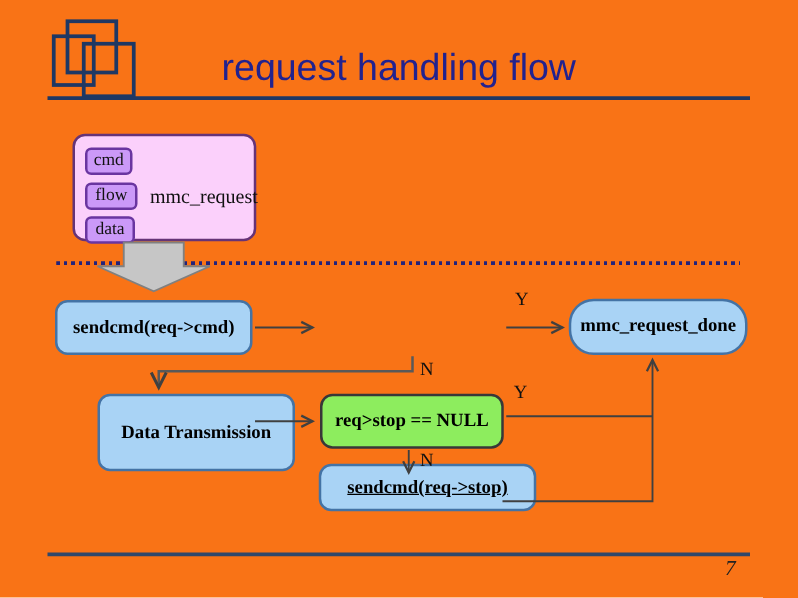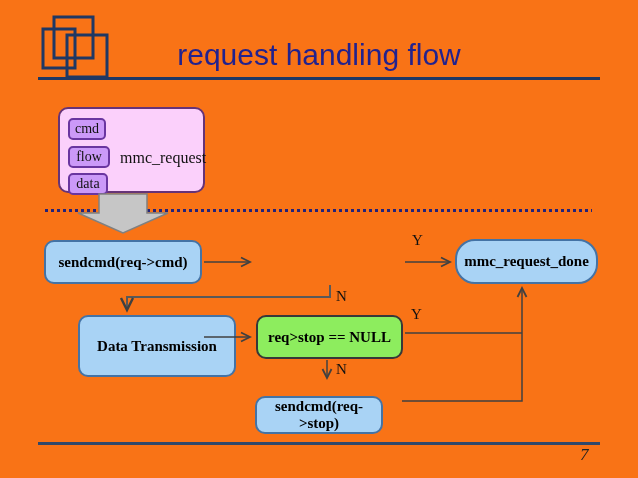--- a/index.html
+++ b/index.html
@@ -45,21 +45,21 @@
     display:flex; align-items:center; justify-content:center;
     font-weight:bold; font-size:15px; color:#000; text-align:center;
   }
   .process  { background:#A9D3F5; border:2px solid #4473A5; }
   .decision { background:#8DED5E; border:2px solid #383838; }
   .n-sendcmd-cmd  { left:44px;  top:240px; width:158px; height:44px; }
   .n-check-data   { left:256px; top:240px; width:147px; height:44px; }
   .n-request-done { left:455px; top:239px; width:143px; height:45px;border-radius:20px; }
   .n-data-trans   { left:44px;  top:315px; width:158px; height:62px;margin-left:34px; }
   .n-check-stop   { left:256px; top:315px; width:147px; height:44px; }
-  .n-sendcmd-stop { left:255px; top:396px; width:128px; height:38px; }
+  .n-sendcmd-stop { left:255px; top:371px; width:174px; height:38px;text-decoration:underline; }
 
   .connectors { position:absolute; left:0; top:0; pointer-events:none; }
 
   .edge-label { position:absolute; font-size:15px; color:#111; }
   .lbl-y1 { left:412px; top:232px; }
   .lbl-n1 { left:336px; top:288px; }
   .lbl-y2 { left:411px; top:306px; }
   .lbl-n2 { left:336px; top:361px; }
 
   

